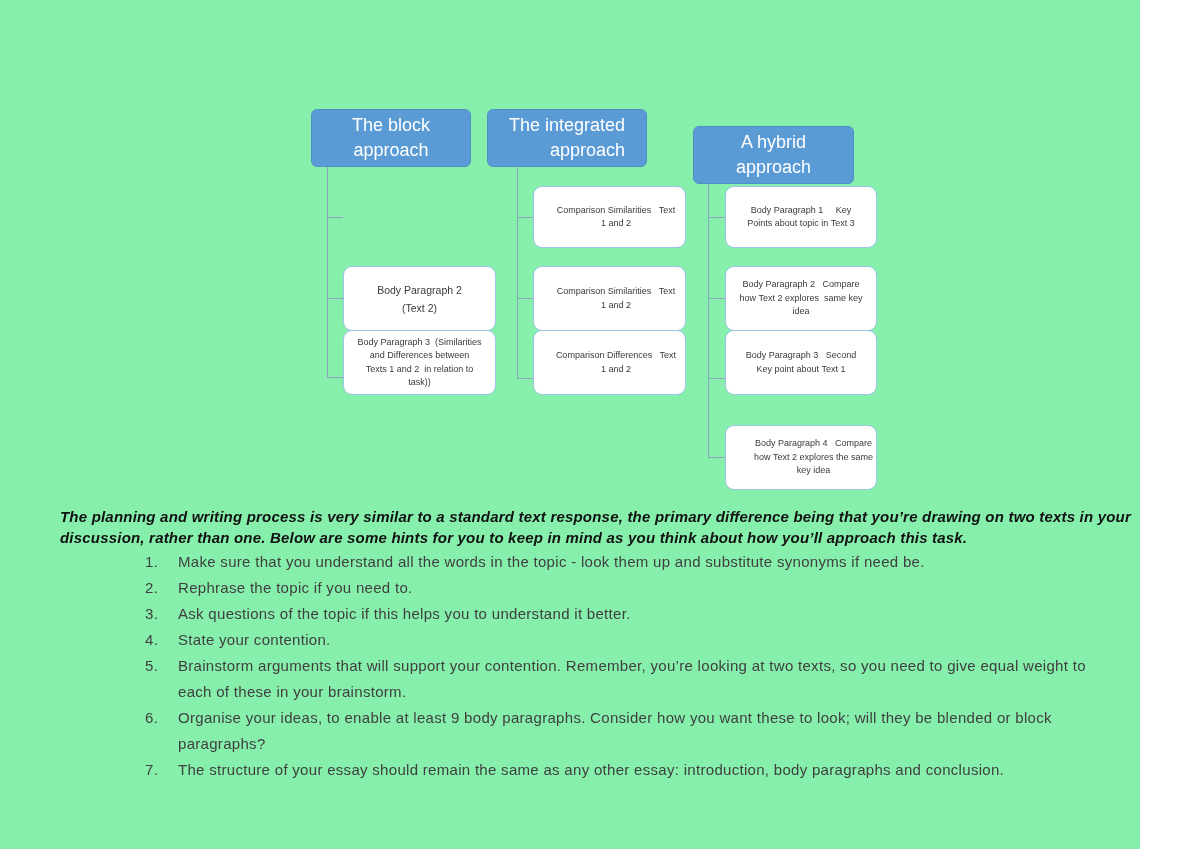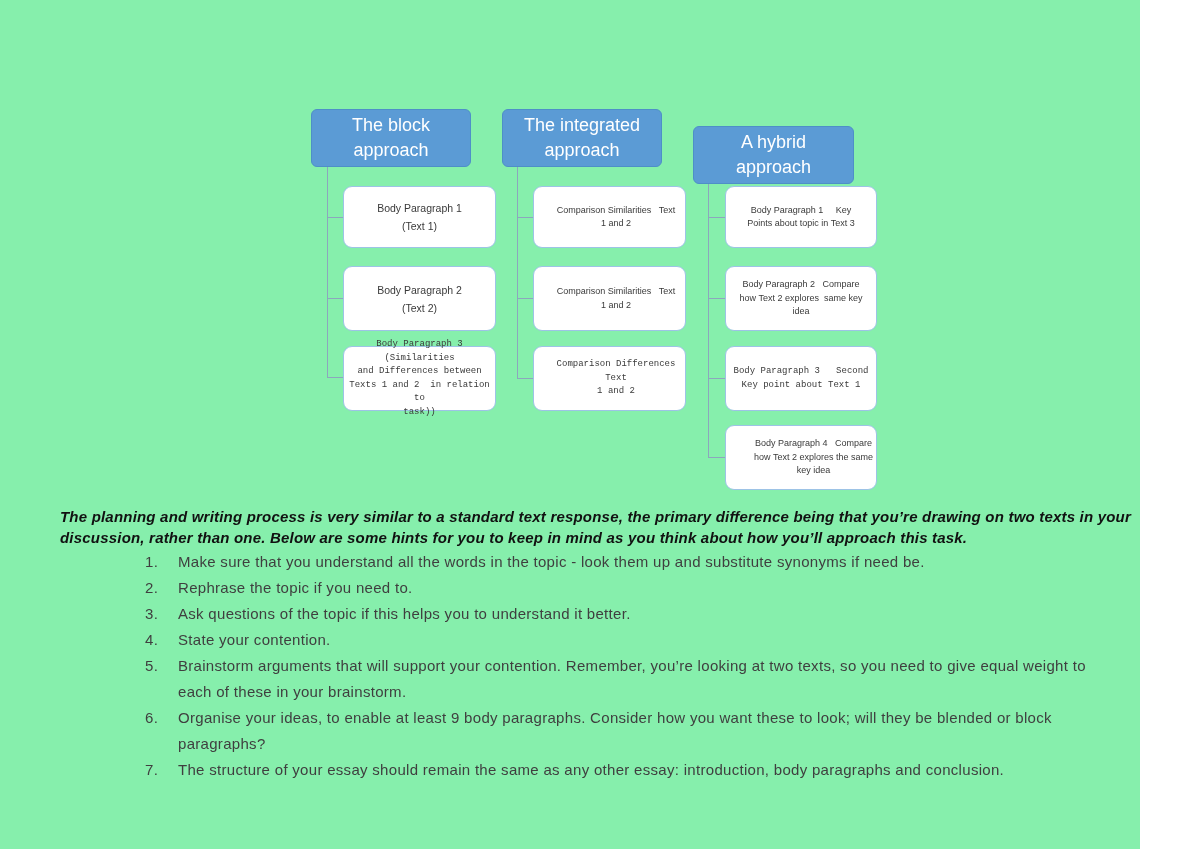--- a/index.html
+++ b/index.html
@@ -28,21 +28,21 @@
     color: #ffffff;
     font-size: 18px;
     line-height: 25px;
     display: flex;
     align-items: center;
     justify-content: center;
     text-align: center;
     white-space: pre-line;
   }
   .hdr1 { left: 311px; width: 160px; }
-  .hdr2 { left: 502px; width: 160px; }
+  .hdr2 { left: 487px; width: 160px; text-align: right; }
   .hdr3 { left: 693px; width: 161px; margin-top: 17px; }
 
   .node {
     position: absolute;
     box-sizing: border-box;
     background: #ffffff;
     border: 1.5px solid #9dc3e6;
     border-radius: 9px;
     color: #3a3a3a;
     font-size: 9px;
@@ -53,21 +53,21 @@
     text-align: center;
     white-space: pre-wrap;
     padding: 1px 3px;
   }
   .node.big { font-size: 10.5px; line-height: 18px; }
   .colA { left: 343px; width: 153px; }
   .colB { left: 533px; width: 153px; padding-left: 16px; }
   .colC { left: 725px; width: 152px; }
   .r1 { top: 186px; height: 62px; }
   .r2 { top: 266px; height: 65px; }
-  .r3 { top: 346px; height: 65px; font-family: Liberation Mono, monospace; }
+  .r3 { top: 330px; height: 65px; }
   .r4 { top: 425px; height: 65px; padding-left: 28px; }
 
   .vl { position: absolute; width: 1px; background: #8ca6bd; }
   .hl { position: absolute; height: 1px; background: #8ca6bd; }
   .vl1 { left: 327px; top: 167px; height: 211px; }
   .vl2 { left: 517px; top: 167px; height: 211px; }
   .vl3 { left: 708px; top: 167px; height: 290px; }
   .s11 { left: 327px; top: 217px; width: 16px; }
   .s12 { left: 327px; top: 298px; width: 16px; }
   .s13 { left: 327px; top: 377px; width: 16px; }
@@ -126,22 +126,20 @@
   <div class="hl s33"></div>
   <div class="hl s34"></div>
 
   <div class="hdr hdr1">The block
 approach</div>
   <div class="hdr hdr2">The integrated
 approach</div>
   <div class="hdr hdr3">A hybrid
 approach</div>
 
-  <div class="node big colA r1">Body Paragraph 1
-(Text 1)</div>
   <div class="node big colA r2">Body Paragraph 2
 (Text 2)</div>
   <div class="node colA r3">Body Paragraph 3  (Similarities
 and Differences between
 Texts 1 and 2  in relation to
 task))</div>
 
   <div class="node colB r1">Comparison Similarities   Text
 1 and 2</div>
   <div class="node colB r2">Comparison Similarities   Text

